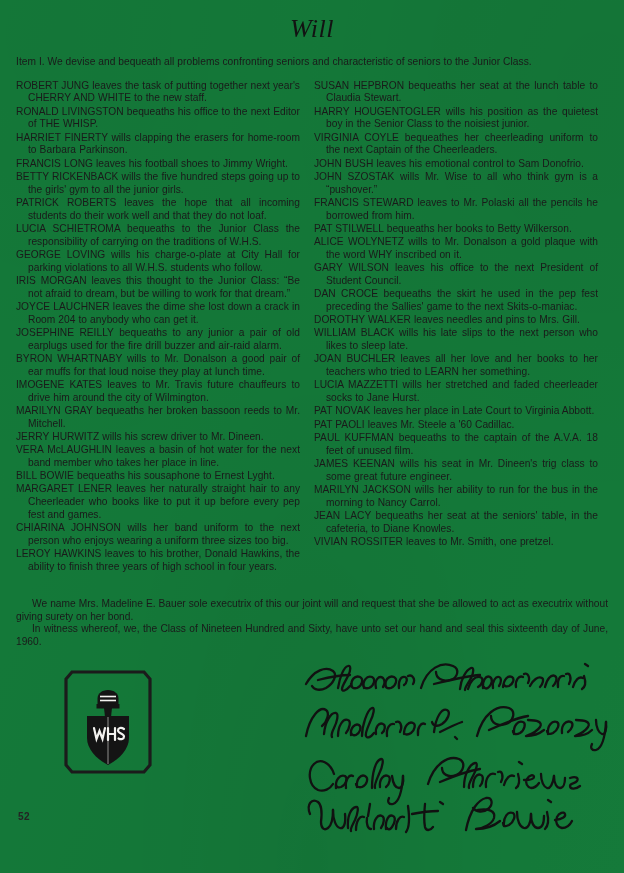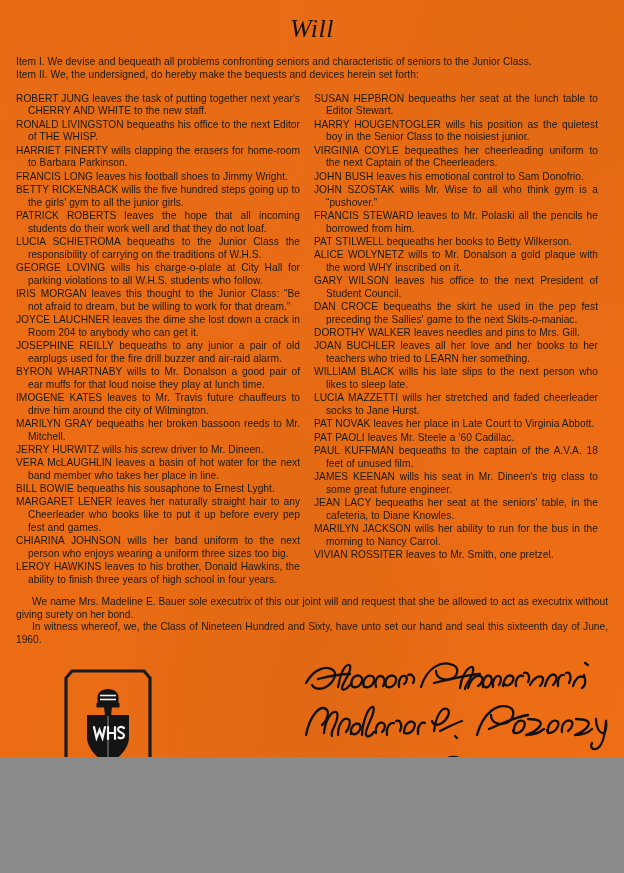--- a/index.html
+++ b/index.html
@@ -7,22 +7,22 @@
     margin: 0;
     padding: 0;
     background: #8a8a8a;
   }
   body {
     font-family: "Liberation Sans", sans-serif;
   }
   .page {
     position: relative;
     width: 624px;
-    height: 757px;
-    background: #f97316;
+    height: 873px;
+    background: #15803d;
     overflow: hidden;
     color: #1a1a1a;
   }
   
   .page::before {
     content: "";
     position: absolute;
     inset: 0;
     pointer-events: none;
     background:
@@ -73,21 +73,21 @@
     text-align: justify;
     text-justify: inter-word;
     margin: 0 0 0.5px 0;
     padding-left: 12px;
     text-indent: -12px;
     letter-spacing: 0.03px;
     word-spacing: 0.2px;
   }
 
   .closing {
-    margin: 9px 16px 0 16px;
+    margin: 24px 16px 0 16px;
     font-size: 10.2px;
     line-height: 12.6px;
     text-align: justify;
     text-justify: inter-word;
   }
   .closing p { margin: 0; text-indent: 16px; }
 
   .footer-area {
     margin-top: 6px;
     height: 190px;
@@ -125,21 +125,20 @@
 </style>
 </head>
 <body>
 
 <div class="page">
 
   <h1 class="page-title">Will</h1>
 
   <div class="intro">
     <p>Item I. We devise and bequeath all problems confronting seniors and characteristic of seniors to the Junior Class.</p>
-    <p>Item II. We, the undersigned, do hereby make the bequests and devices herein set forth:</p>
   </div>
 
   <div class="columns">
     <div class="column" id="col-left">
         <p class="bequest">ROBERT JUNG leaves the task of putting together next year's CHERRY AND WHITE to the new staff.</p>
         <p class="bequest">RONALD LIVINGSTON bequeaths his office to the next Editor of THE WHISP.</p>
         <p class="bequest">HARRIET FINERTY wills clapping the erasers for home-room to Barbara Parkinson.</p>
         <p class="bequest">FRANCIS LONG leaves his football shoes to Jimmy Wright.</p>
         <p class="bequest">BETTY RICKENBACK wills the five hundred steps going up to the girls' gym to all the junior girls.</p>
         <p class="bequest">PATRICK ROBERTS leaves the hope that all incoming students do their work well and that they do not loaf.</p>
@@ -152,40 +151,40 @@
         <p class="bequest">IMOGENE KATES leaves to Mr. Travis future chauffeurs to drive him around the city of Wilmington.</p>
         <p class="bequest">MARILYN GRAY bequeaths her broken bassoon reeds to Mr. Mitchell.</p>
         <p class="bequest">JERRY HURWITZ wills his screw driver to Mr. Dineen.</p>
         <p class="bequest">VERA McLAUGHLIN leaves a basin of hot water for the next band member who takes her place in line.</p>
         <p class="bequest">BILL BOWIE bequeaths his sousaphone to Ernest Lyght.</p>
         <p class="bequest">MARGARET LENER leaves her naturally straight hair to any Cheerleader who books like to put it up before every pep fest and games.</p>
         <p class="bequest">CHIARINA JOHNSON wills her band uniform to the next person who enjoys wearing a uniform three sizes too big.</p>
         <p class="bequest">LEROY HAWKINS leaves to his brother, Donald Hawkins, the ability to finish three years of high school in four years.</p>
       </div>
     <div class="column" id="col-right">
-        <p class="bequest">SUSAN HEPBRON bequeaths her seat at the lunch table to Editor Stewart.</p>
+        <p class="bequest">SUSAN HEPBRON bequeaths her seat at the lunch table to Claudia Stewart.</p>
         <p class="bequest">HARRY HOUGENTOGLER wills his position as the quietest boy in the Senior Class to the noisiest junior.</p>
         <p class="bequest">VIRGINIA COYLE bequeathes her cheerleading uniform to the next Captain of the Cheerleaders.</p>
         <p class="bequest">JOHN BUSH leaves his emotional control to Sam Donofrio.</p>
         <p class="bequest">JOHN SZOSTAK wills Mr. Wise to all who think gym is a “pushover.”</p>
         <p class="bequest">FRANCIS STEWARD leaves to Mr. Polaski all the pencils he borrowed from him.</p>
         <p class="bequest">PAT STILWELL bequeaths her books to Betty Wilkerson.</p>
         <p class="bequest">ALICE WOLYNETZ wills to Mr. Donalson a gold plaque with the word WHY inscribed on it.</p>
         <p class="bequest">GARY WILSON leaves his office to the next President of Student Council.</p>
         <p class="bequest">DAN CROCE bequeaths the skirt he used in the pep fest preceding the Sallies' game to the next Skits-o-maniac.</p>
         <p class="bequest">DOROTHY WALKER leaves needles and pins to Mrs. Gill.</p>
+        <p class="bequest">WILLIAM BLACK wills his late slips to the next person who likes to sleep late.</p>
         <p class="bequest">JOAN BUCHLER leaves all her love and her books to her teachers who tried to LEARN her something.</p>
-        <p class="bequest">WILLIAM BLACK wills his late slips to the next person who likes to sleep late.</p>
         <p class="bequest">LUCIA MAZZETTI wills her stretched and faded cheerleader socks to Jane Hurst.</p>
         <p class="bequest">PAT NOVAK leaves her place in Late Court to Virginia Abbott.</p>
         <p class="bequest">PAT PAOLI leaves Mr. Steele a '60 Cadillac.</p>
         <p class="bequest">PAUL KUFFMAN bequeaths to the captain of the A.V.A. 18 feet of unused film.</p>
         <p class="bequest">JAMES KEENAN wills his seat in Mr. Dineen's trig class to some great future engineer.</p>
+        <p class="bequest">MARILYN JACKSON wills her ability to run for the bus in the morning to Nancy Carrol.</p>
         <p class="bequest">JEAN LACY bequeaths her seat at the seniors' table, in the cafeteria, to Diane Knowles.</p>
-        <p class="bequest">MARILYN JACKSON wills her ability to run for the bus in the morning to Nancy Carrol.</p>
         <p class="bequest">VIVIAN ROSSITER leaves to Mr. Smith, one pretzel.</p>
       </div>
   </div>
 
   <div class="closing">
     <p>We name Mrs. Madeline E. Bauer sole executrix of this our joint will and request that she be allowed to act as executrix without giving surety on her bond.</p>
     <p>In witness whereof, we, the Class of Nineteen Hundred and Sixty, have unto set our hand and seal this sixteenth day of June, 1960.</p>
   </div>
 
   <div class="footer-area">

